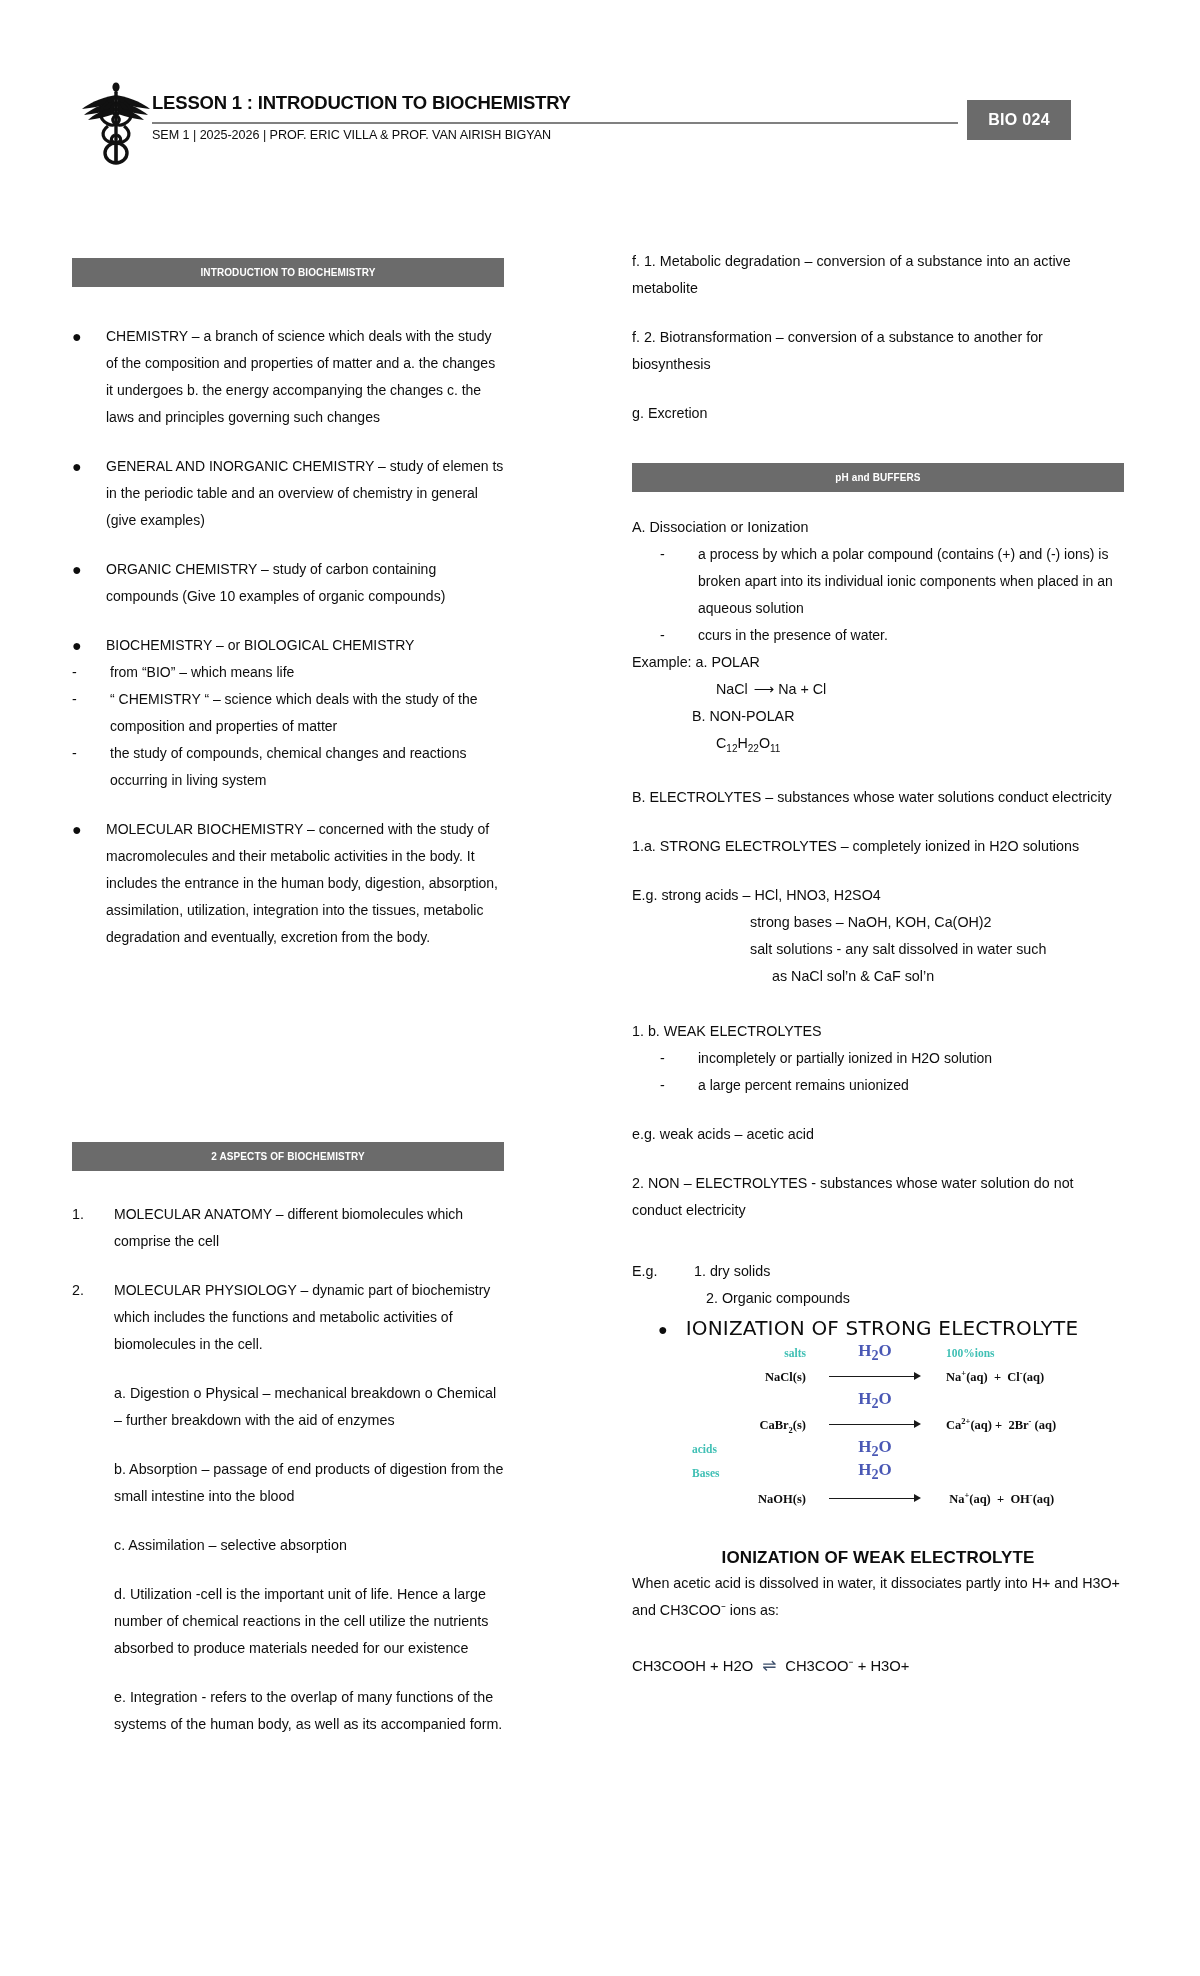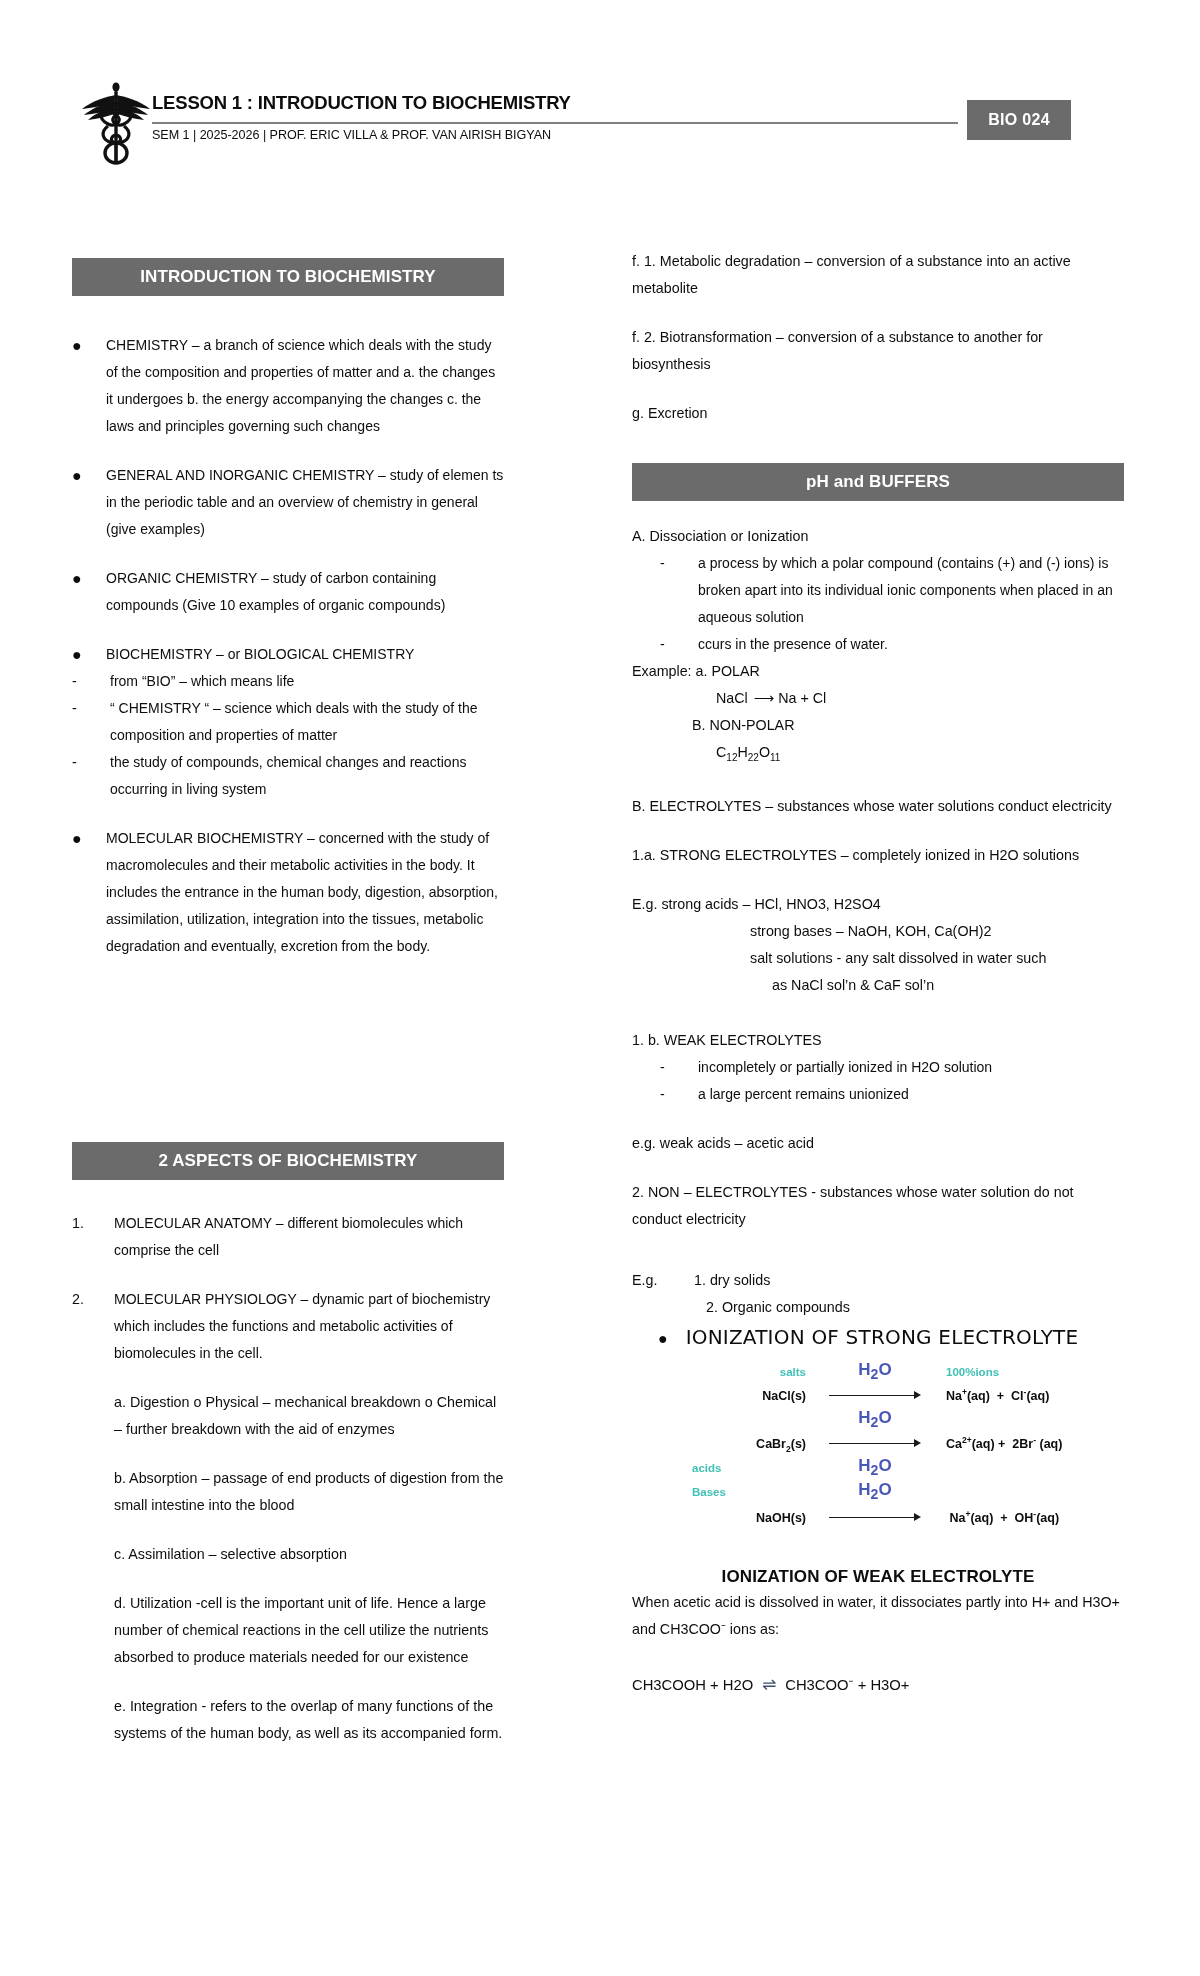--- a/index.html
+++ b/index.html
@@ -38,21 +38,21 @@
     letter-spacing:0.3px;
   }
 
   
   .col { position:absolute; top:0; }
   .col-left  { left:72px;  width:432px; }
   .col-right { left:632px; width:492px; }
 
   .sec-bar {
     background:#6b6b6b; color:#fff;
-    font-size:17px; font-weight:bold;
+    font-size:10px; font-weight:bold;
     text-align:center;
     padding:9px 4px 9px 4px;
     letter-spacing:0.1px;
   }
 
   .p { font-size:14.3px; line-height:27px; margin:0; }
   .blk { margin-bottom:22px; }
 
   .bullet-row { display:flex; align-items:flex-start; }
   .bul { width:34px; flex:0 0 34px; font-size:14.3px; line-height:27px; }
@@ -70,21 +70,21 @@
   .indent3 { margin-left:118px; }
   .indent-sm { margin-left:28px; }
 
   
   .diagram { margin-top:4px; }
   .diag-title-row { display:flex; align-items:baseline; }
   .diag-title {
     font-size:20px; letter-spacing:0.2px;
     font-family:"DejaVu Sans", sans-serif;
   }
-  .rxn-table { margin-left:56px; margin-top:12px; font-family:Liberation Sans, sans-serif; }
+  .rxn-table { margin-left:56px; margin-top:2px; font-family:Liberation Serif, serif; }
   .rxn-row { display:flex; align-items:center; height:27px; }
   .rxn-lbl-row { display:flex; align-items:center; height:21px; }
   .c-left  { width:128px; flex:0 0 128px; text-align:right; padding-right:10px; }
   .c-mid   { width:118px; flex:0 0 118px; text-align:center; }
   .c-right { flex:1; padding-left:12px; }
   .teal { color:#41c0b5; font-size:11.5px; font-weight:bold; }
   .blue { color:#4a58b5; font-size:17px; font-weight:bold; }
   .spec { font-size:12.5px; font-weight:bold; color:#0d0d0d; }
   .spec sub { font-size:8.5px; }
   .spec sup { font-size:8.5px; }

